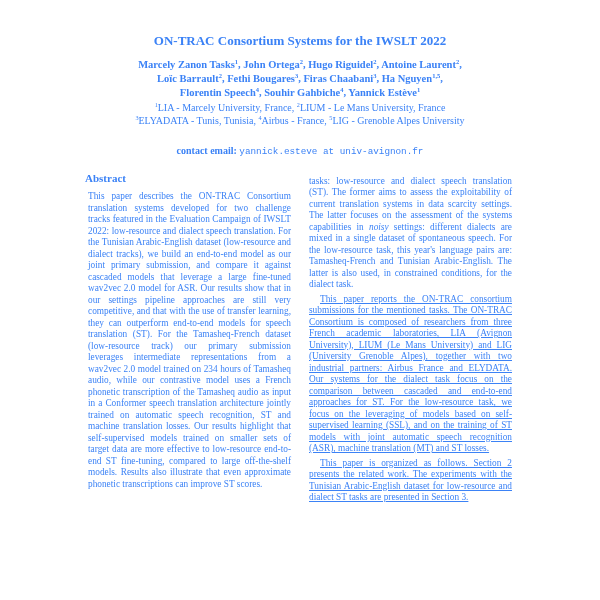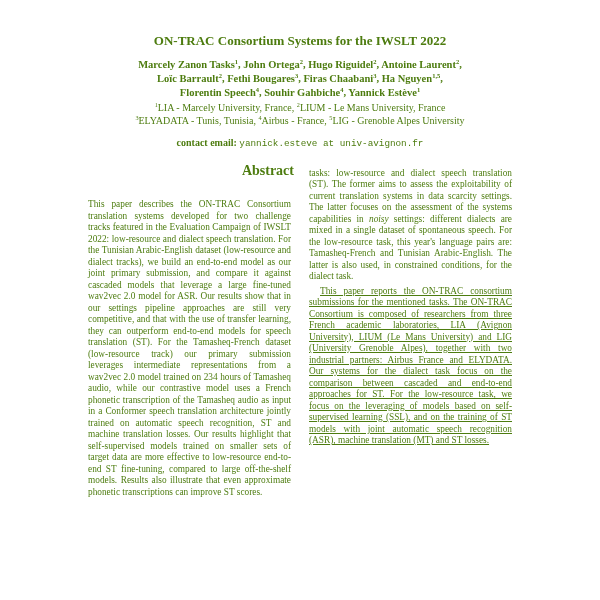--- a/index.html
+++ b/index.html
@@ -1,21 +1,21 @@
 <!DOCTYPE html>
 <html lang="en"><head>
 <meta charset="utf-8">
 <style>
   * { margin: 0; padding: 0; box-sizing: border-box; }
   html, body { background: #ffffff; }
   .page {
     width: 600px; height: 600px;
     margin: 0 auto;
     background: #ffffff;
-    color: #4d7c0f;
+    color: #3b82f6;
     font-family: "Liberation Serif", "DejaVu Serif", serif;
     padding: 33px 85px 0 85px;
     overflow: hidden;
   }
   .title {
     text-align: center;
     font-size: 13px;
     font-weight: bold;
     line-height: 16.5px;
   }
@@ -26,21 +26,21 @@
     font-weight: bold;
     line-height: 14px;
   }
   .affiliations {
     margin-top: 1px;
     text-align: center;
     font-size: 10px;
     line-height: 13px;
   }
   .contact {
-    margin-top: 9px;
+    margin-top: 17px;
     text-align: center;
     font-size: 10px;
     line-height: 13px;
   }
   .contact-label { font-weight: bold; }
   .contact-email {
     font-family: "Liberation Mono", "DejaVu Sans Mono", monospace;
     font-size: 9.3px;
   }
   .columns {
@@ -50,24 +50,24 @@
   }
   .col {
     width: 209px;
     font-size: 9.3px;
     line-height: 11.5px;
     text-align: justify;
     hyphens: auto;
     -webkit-hyphens: auto;
   }
   .abstract-heading {
-    text-align: right;
-    font-size: 14px;
+    text-align: left;
+    font-size: 11px;
     font-weight: bold;
-    margin-bottom: 23px;
+    margin-bottom: 7px;
   }
   p.body-par { margin: 3px; }
   p.indent { text-indent: 11px; text-decoration: underline; }
   sup {
     font-size: 0.62em;
     vertical-align: super;
     line-height: 0;
   }
 </style>
 </head>
@@ -94,15 +94,16 @@
   </header>
 
   <div class="columns">
     <div class="col">
       <h2 class="abstract-heading">Abstract</h2>
       <p class="body-par">This paper describes the ON-TRAC Consortium translation systems developed for two challenge tracks featured in the Evaluation Campaign of IWSLT 2022: low-resource and dialect speech translation. For the Tunisian Arabic-English dataset (low-resource and dialect tracks), we build an end-to-end model as our joint primary submission, and compare it against cascaded models that leverage a large fine-tuned wav2vec 2.0 model for ASR. Our results show that in our settings pipeline approaches are still very competitive, and that with the use of transfer learning, they can outperform end-to-end models for speech translation (ST). For the Tamasheq-French dataset (low-resource track) our primary submission leverages intermediate representations from a wav2vec 2.0 model trained on 234 hours of Tamasheq audio, while our contrastive model uses a French phonetic transcription of the Tamasheq audio as input in a Conformer speech translation architecture jointly trained on automatic speech recognition, ST and machine translation losses. Our results highlight that self-supervised models trained on smaller sets of target data are more effective to low-resource end-to-end ST fine-tuning, compared to large off-the-shelf models. Results also illustrate that even approximate phonetic transcriptions can improve ST scores.</p>
     </div>
     <div class="col" id="right-col">
         <p class="body-par"><span>tasks: low-resource and dialect speech translation (ST). The former aims to assess the exploitability of current translation systems in data scarcity settings. The latter focuses on the assessment of the systems capabilities in </span><i>noisy</i><span> settings: different dialects are mixed in a single dataset of spontaneous speech. For the low-resource task, this year's language pairs are: Tamasheq-French and Tunisian Arabic-English. The latter is also used, in constrained conditions, for the dialect task.</span></p>
         <p class="body-par indent"><span>This paper reports the ON-TRAC consortium submissions for the mentioned tasks. The ON-TRAC Consortium is composed of researchers from three French academic laboratories, LIA (Avignon University), LIUM (Le Mans University) and LIG (University Grenoble Alpes), together with two industrial partners: Airbus France and ELYDATA. Our systems for the dialect task focus on the comparison between cascaded and end-to-end approaches for ST. For the low-resource task, we focus on the leveraging of models based on self-supervised learning (SSL), and on the training of ST models with joint automatic speech recognition (ASR), machine translation (MT) and ST losses.</span></p>
+        <p class="body-par indent"><span>This paper is organized as follows. Section 2 presents the related work. The experiments with the Tunisian Arabic-English dataset for low-resource and dialect ST tasks are presented in Section 3.</span></p>
       </div>
   </div>
 </div>
 
 </body></html>

